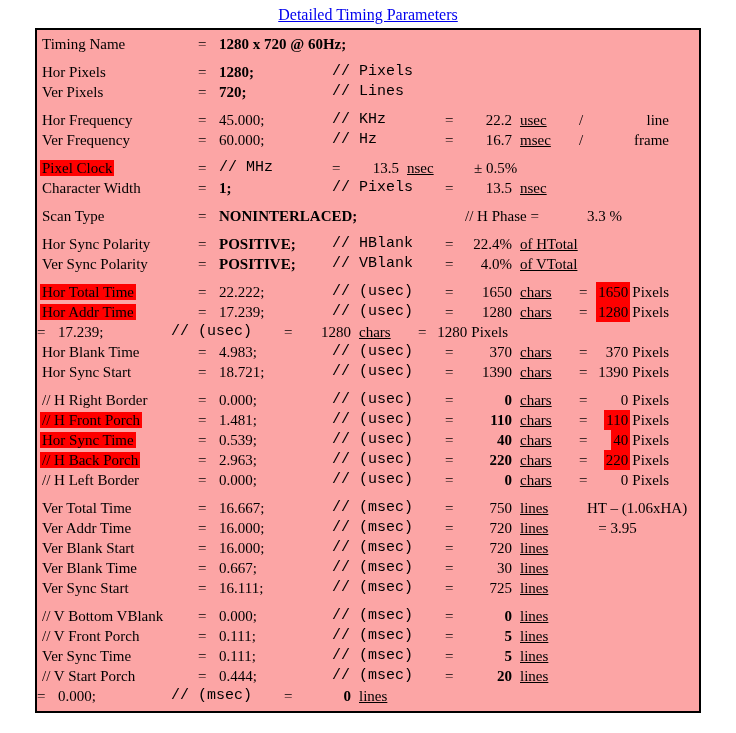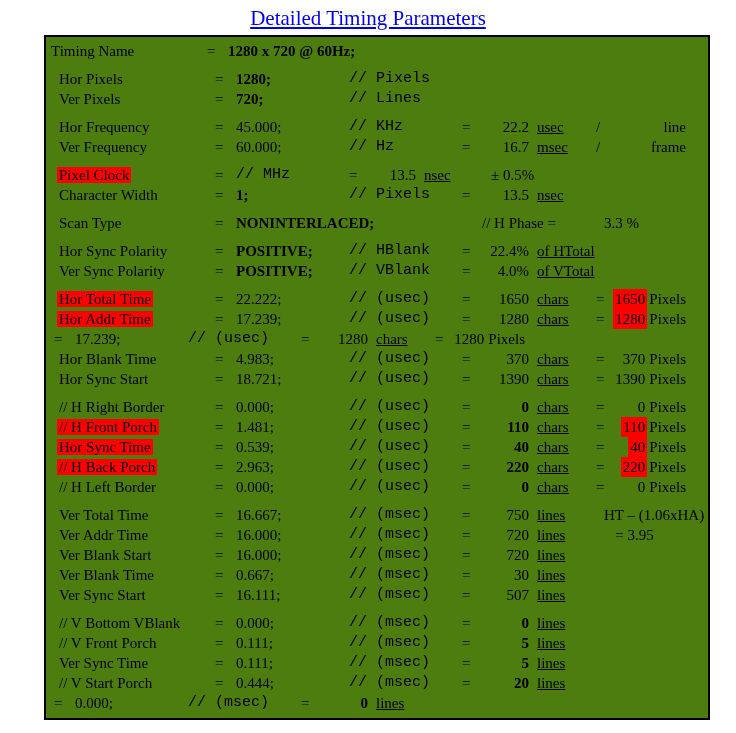--- a/index.html
+++ b/index.html
@@ -3,28 +3,28 @@
 <meta charset="utf-8">
 <style>
   * { box-sizing: content-box; }
   html, body { margin: 0; padding: 0; }
   body {
     width: 736px; height: 733px; background: #ffffff;
     font-family: "Liberation Serif", "DejaVu Serif", serif;
     font-size: 15px; color: #000; overflow: hidden;
   }
   .title-wrap { text-align: center; padding: 6px 0 4px; }
-  .title-link { color: var(--link, #0000ee); font-size: 21px; text-decoration: underline; cursor: pointer; }
+  .title-link { color: var(--link, #0000ee); font-size: 16px; text-decoration: underline; cursor: pointer; }
   .timing-table {
-    margin-left: 44px; width: 662px;
+    margin-left: 35px; width: 662px;
     border: 2px solid #000;
     padding: 4px 0 5px;
-    background: #4d7c0f;
+    background: #fca5a5;
   }
-  .group + .group { margin-top: 8px; padding-left: 8px; }
+  .group + .group { margin-top: 8px; }
   .row { display: flex; height: 20px; line-height: 20px; white-space: nowrap; }
   .cell { flex: none; }
   .c-label   { width: 156px; padding-left: 5px; }
   .c-eq1     { width: 21px; }
   .c-value   { width: 113px; }
   .c-comment { width: 113px; font-family: Liberation Mono, monospace; }
   .c-eq2     { width: 20px; }
   .c-num     { width: 47px; text-align: right; }
   .c-unit    { width: 57px; padding-left: 8px; text-decoration: underline; }
   .c-eq3     { width: 20px; padding-left: 2px; }
@@ -333,21 +333,21 @@
         <span class="cell c-eq2">=</span>
         <span class="cell c-num">30</span>
         <span class="cell c-unit">lines</span>
       </div>
       <div class="row">
         <span class="cell c-label">Ver Sync Start</span>
         <span class="cell c-eq1">=</span>
         <span class="cell c-value">16.111;</span>
         <span class="cell c-comment">// (msec)</span>
         <span class="cell c-eq2">=</span>
-        <span class="cell c-num">507</span>
+        <span class="cell c-num">725</span>
         <span class="cell c-unit">lines</span>
       </div>
     </div>
     <div class="group">
       <div class="row">
         <span class="cell c-label">// V Bottom VBlank</span>
         <span class="cell c-eq1">=</span>
         <span class="cell c-value">0.000;</span>
         <span class="cell c-comment">// (msec)</span>
         <span class="cell c-eq2">=</span>

